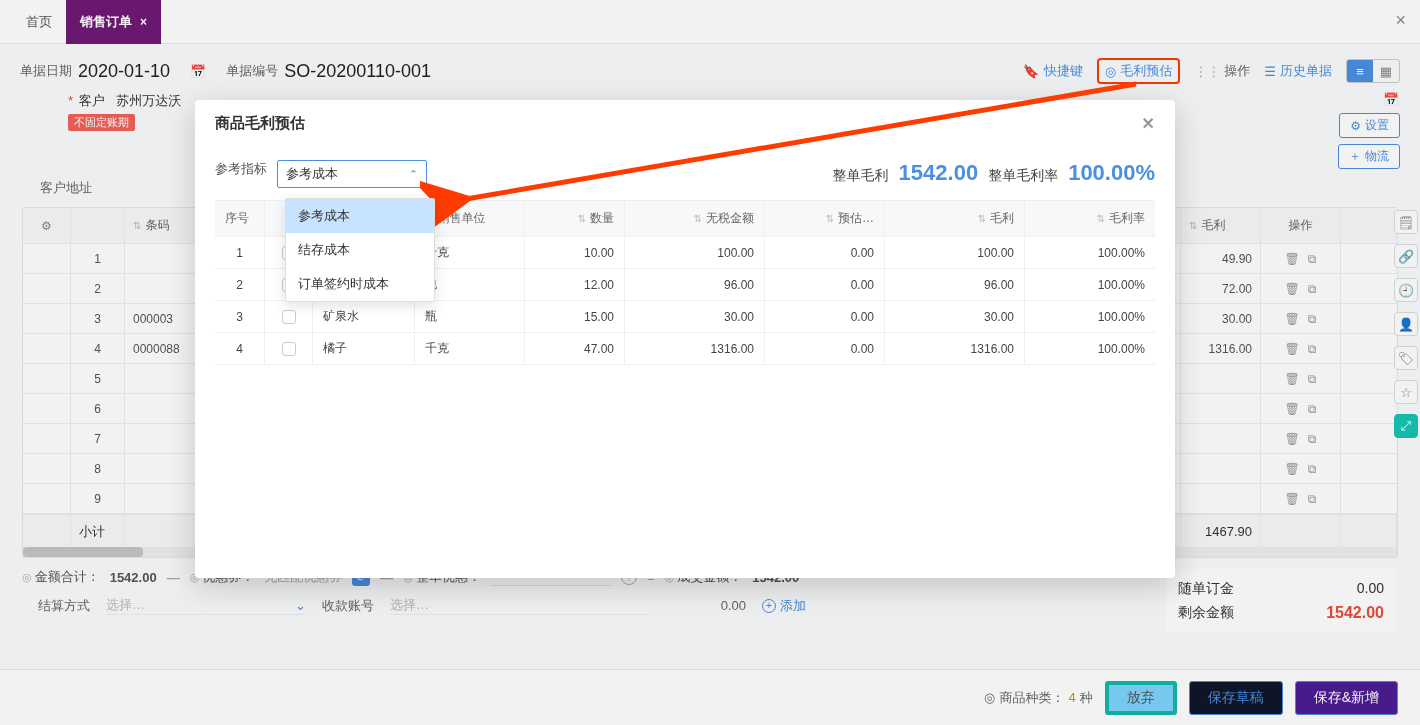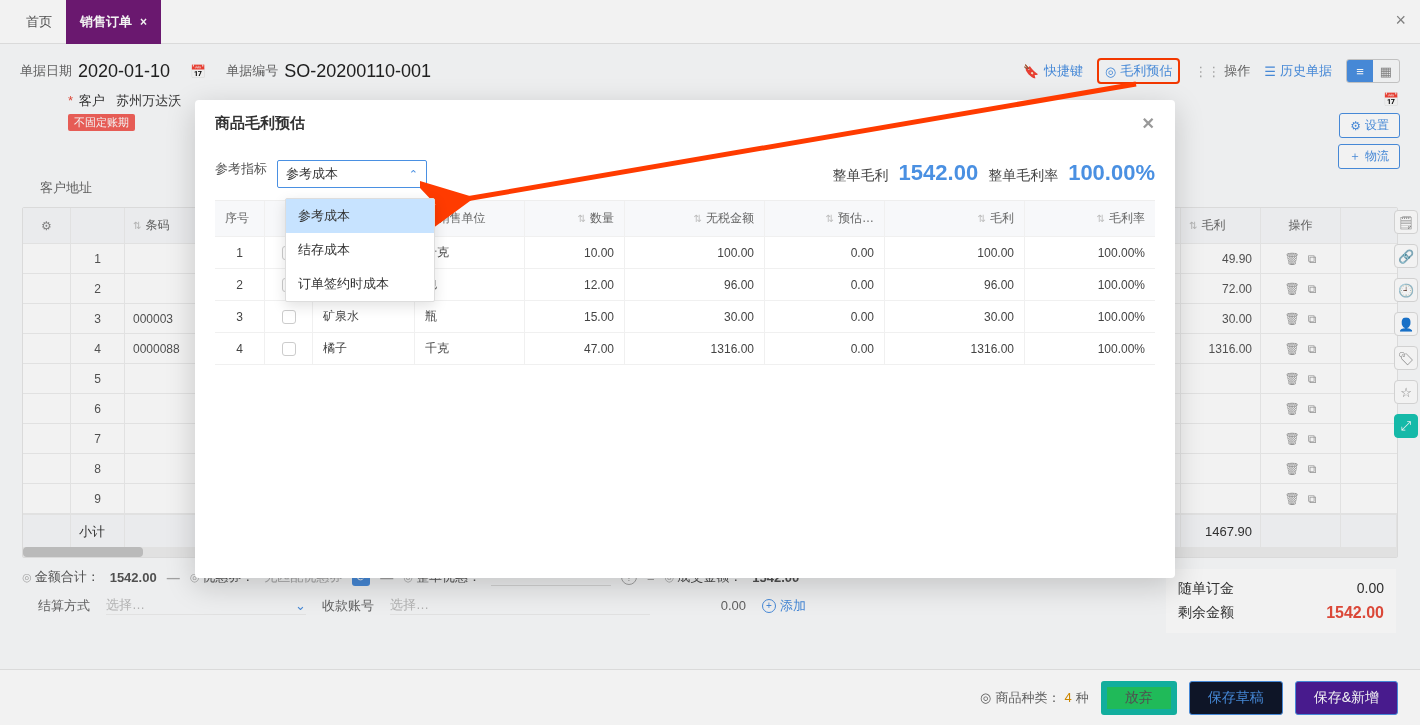--- a/index.html
+++ b/index.html
@@ -68,21 +68,21 @@
   .select-ph { color:#bbb; }
   .chev { color:#4a90e2; }
   .add-link { color:#4a90e2; display:flex; align-items:center; gap:4px; cursor:pointer;}
   .add-link .plus { width:14px; height:14px; border:1px solid #4a90e2; border-radius:50%; display:inline-flex; align-items:center; justify-content:center; font-size:10px;}
 
   
   .footer { position:absolute; left:0; right:0; bottom:0; height:56px; border-top:1px solid #e6e6e6; background:#fff; display:flex; align-items:center; padding:0 22px; gap:12px;}
   .footer .prod-count { margin-left:auto; color:#666; font-size:13px; display:flex; align-items:center; gap:4px;}
   .footer .prod-count .n { color:#d98f00; }
   .btn { height:34px; padding:0 18px; border-radius:3px; cursor:pointer; display:flex; align-items:center; font-size:14px; }
-  .btn.plain { border:6px solid #14b8a6; background:#22c55e; color:#555; }
+  .btn.plain { border:4px solid #14b8a6; background:#7dd3fc; color:#555; }
   .btn.primary-outline { border:1px solid #4a90e2; background:#0f172a; color:#4a90e2; }
   .btn.primary { border:1px solid #4a90e2; background:#4c1d95; color:#fff; }
 
   
   .vtoolbar { position:absolute; right:0; top:210px; width:28px; display:flex; flex-direction:column; gap:10px; align-items:center;}
   .vtoolbar .vbtn { width:24px; height:24px; border:1px solid #ddd; border-radius:4px; display:flex; align-items:center; justify-content:center; color:#888; background:#fff; cursor:pointer; font-size:13px;}
   .vtoolbar .vbtn.exp { background:#17c3b2; color:#fff; border-color:#17c3b2;}
 
   
   .overlay { position:absolute; inset:0; background:rgba(0,0,0,0.05);}

